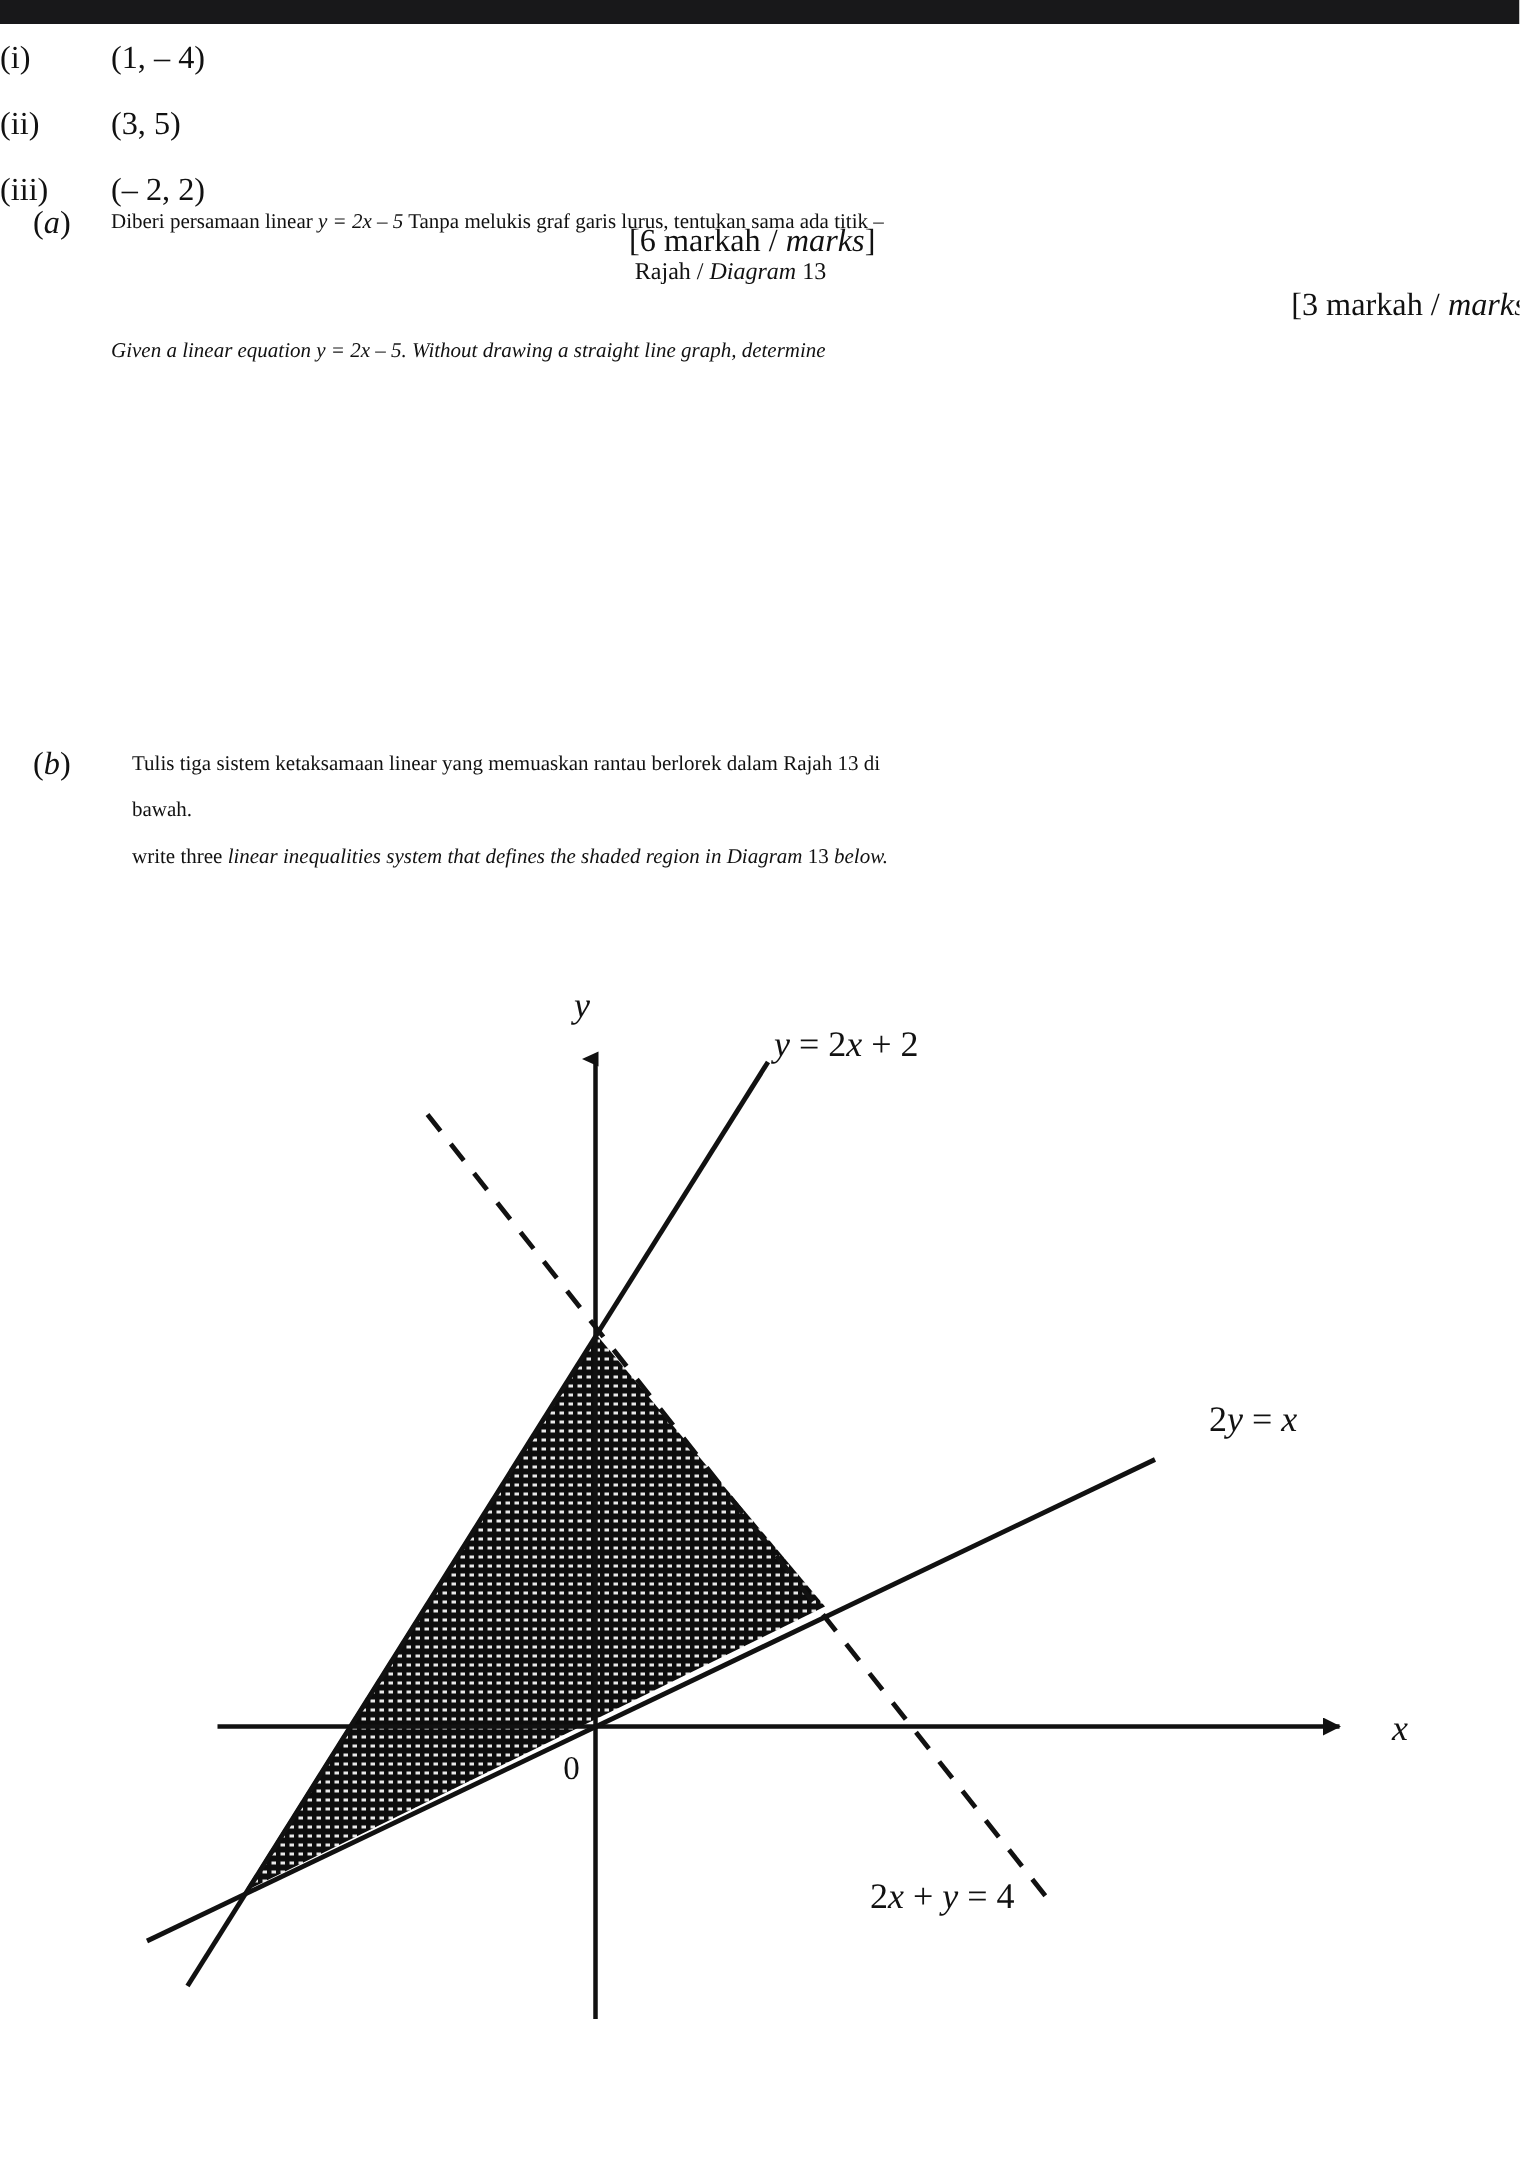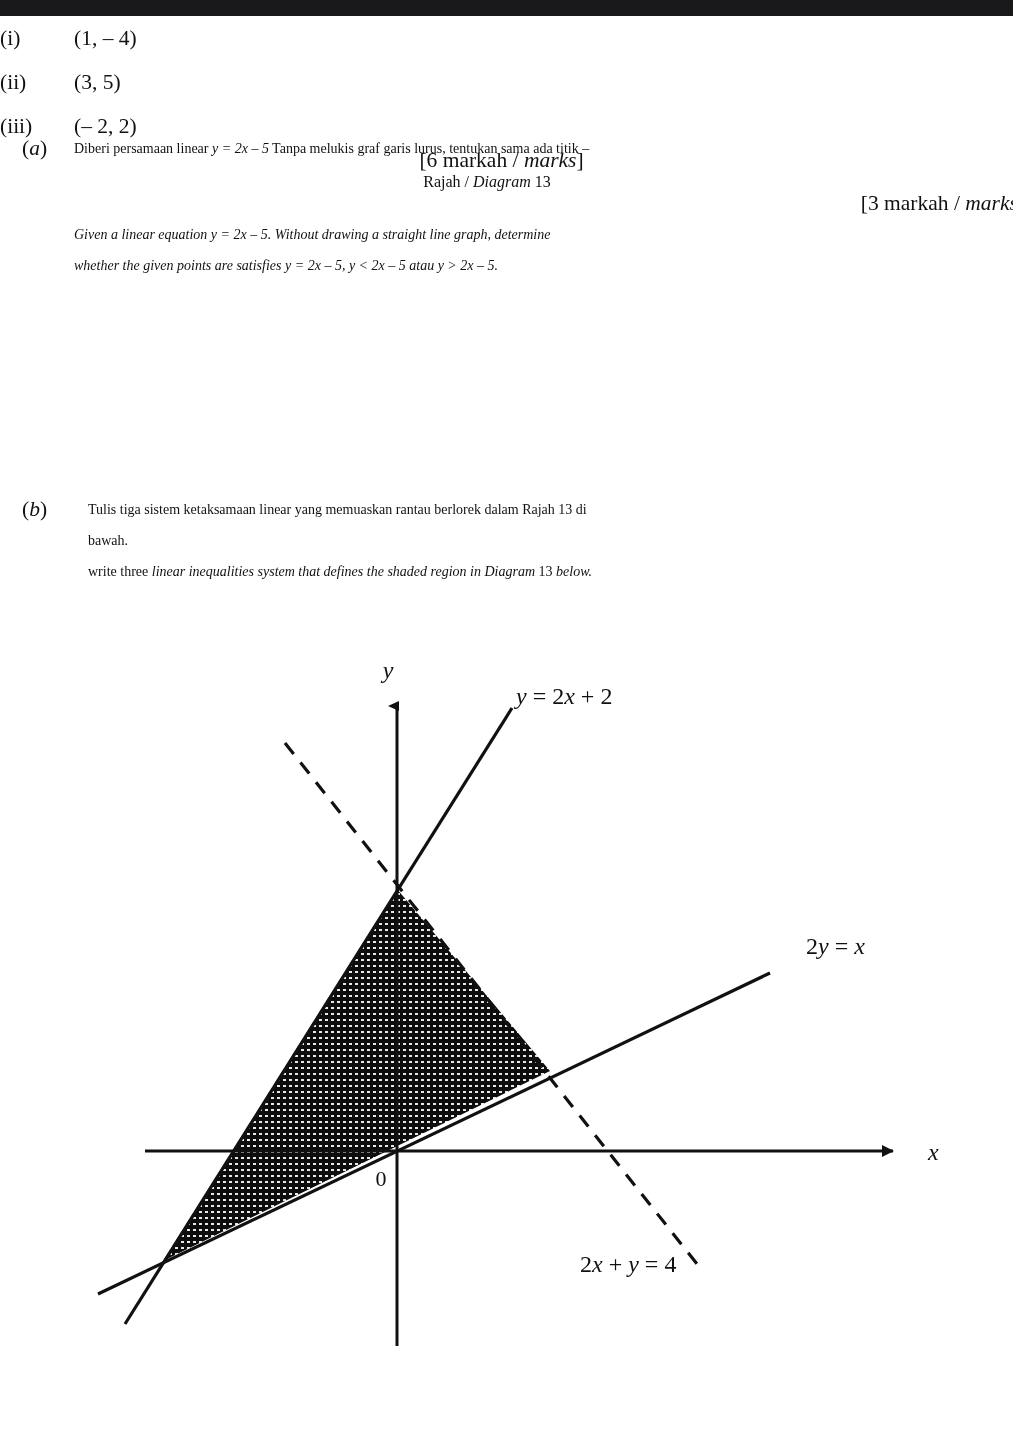--- a/index.html
+++ b/index.html
@@ -106,21 +106,20 @@
       <span class="paren">(</span><span>a</span><span class="paren">)</span>
     </div>
     <div class="qbody">
       <p><span>Diberi persamaan linear </span><span class="mathvar">y = 2x – 5</span><span> Tanpa melukis graf garis lurus, tentukan sama ada titik –</span></p>
     </div>
   </div>
 
   <div class="qrow" id="part-a-en">
     <div class="qbody it">
       <p>Given a linear equation y = 2x – 5. Without drawing a straight line graph, determine</p>
-      <p><span>whether the given points are satisfies </span><span>y = 2x – 5, y &lt; 2x – 5</span><span> atau </span><span>y &gt; 2x – 5.</span></p>
     </div>
   </div>
 
   <div id="points-list">
     <div class="point-row">
       <span class="point-rn">(i)</span>
       <span>(1, – 4)</span>
     </div>
     <div class="point-row">
       <span class="point-rn">(ii)</span>

